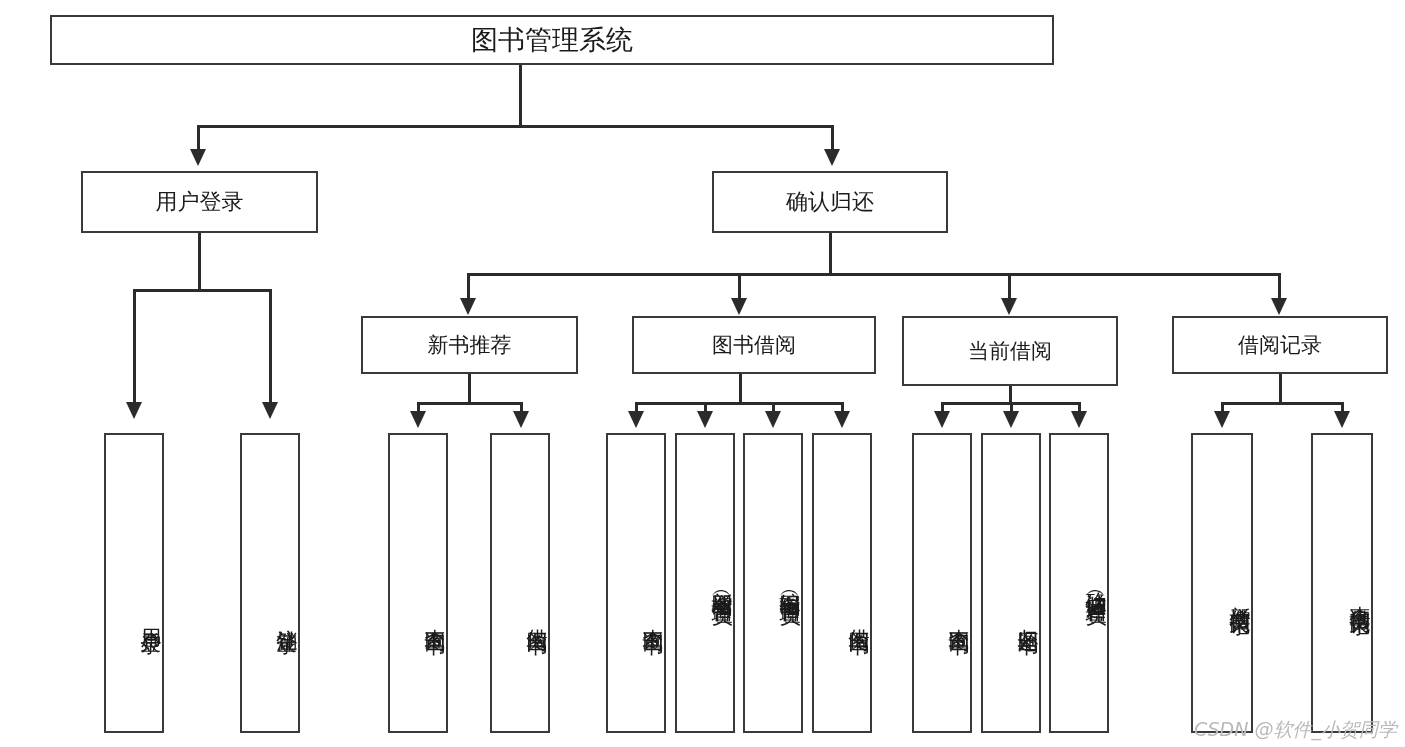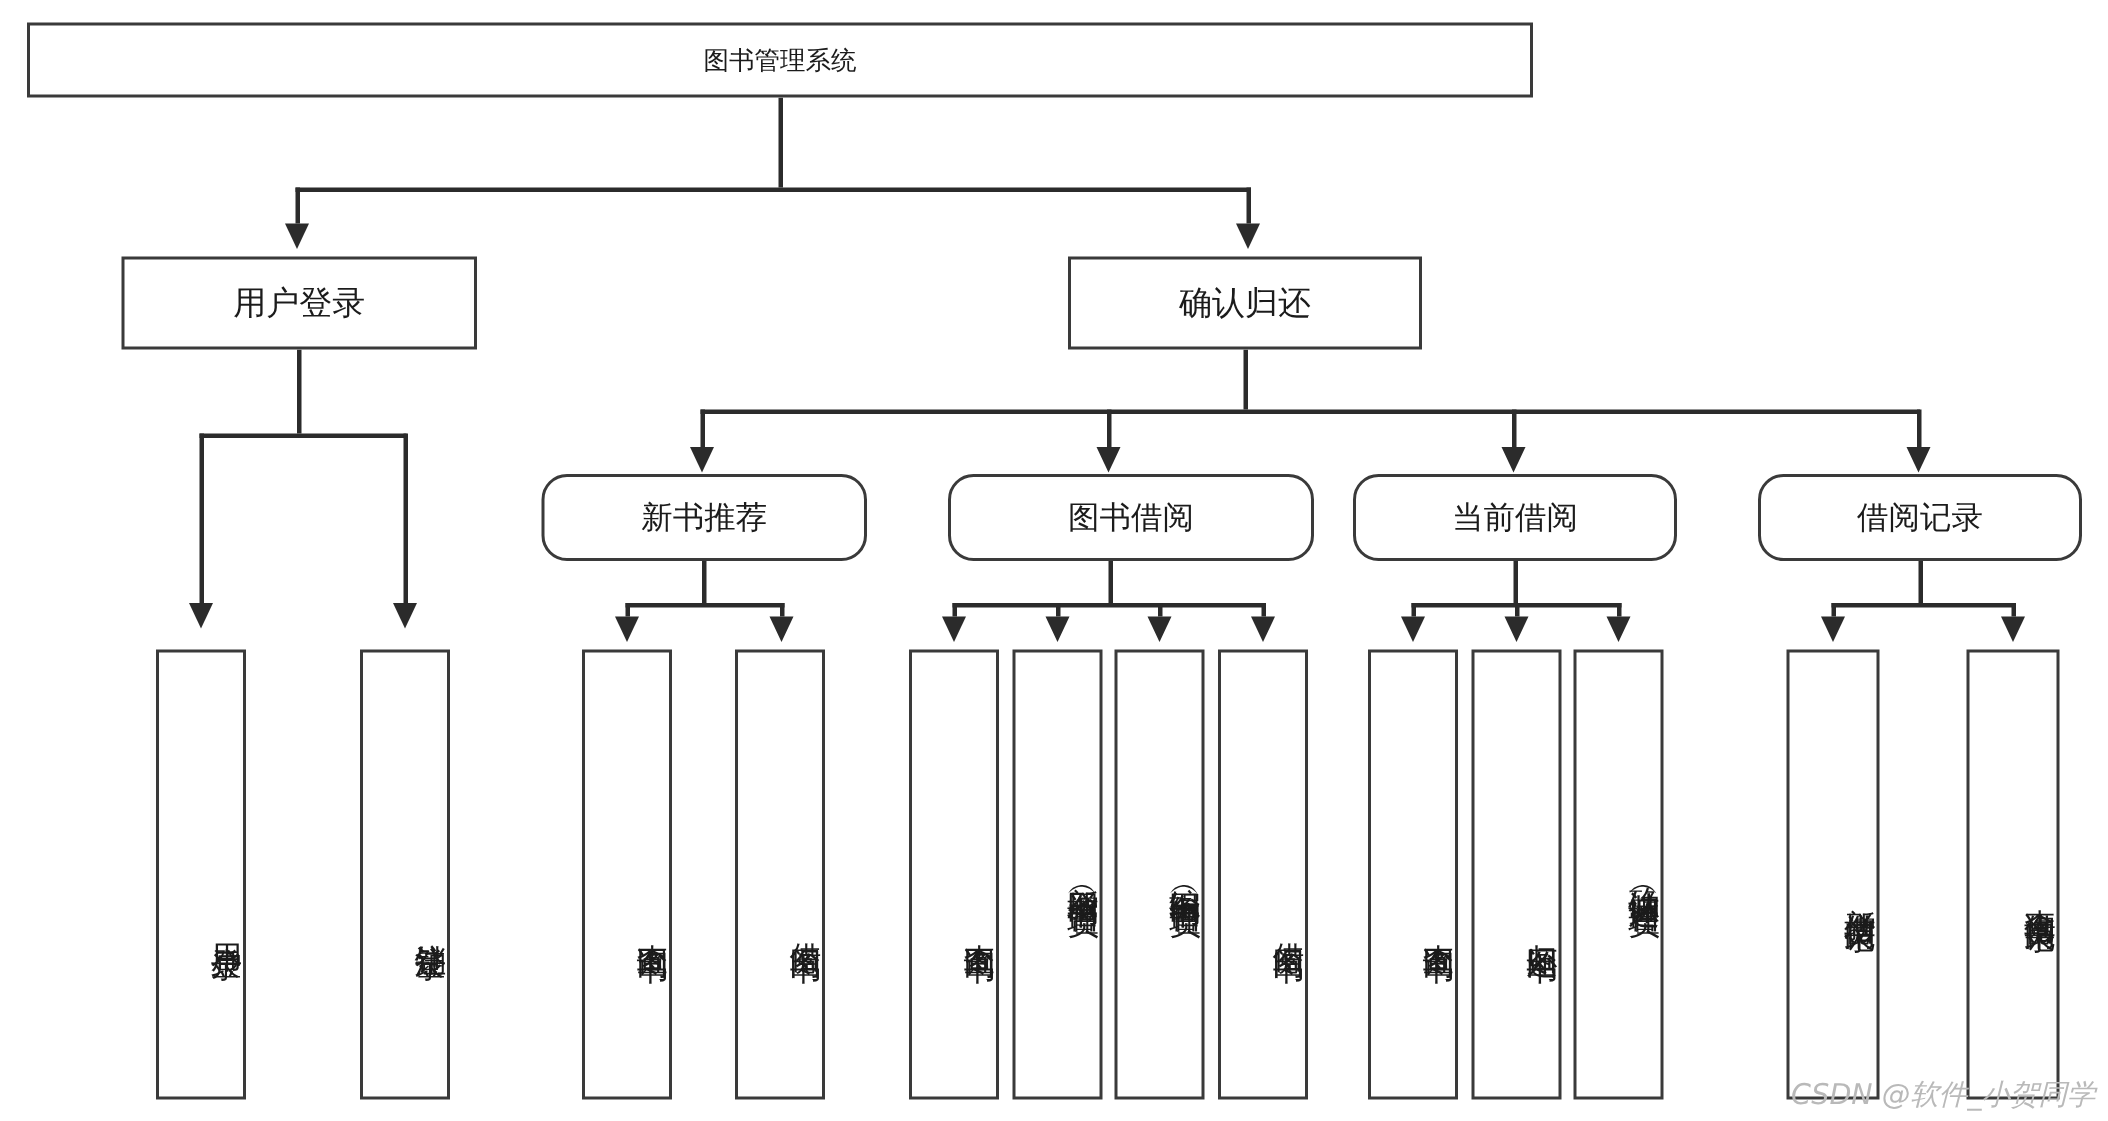--- a/index.html
+++ b/index.html
@@ -19,23 +19,23 @@
   .node {
     position: absolute;
     border: 2px solid #3a3a3a;
     background: #ffffff;
     display: flex;
     align-items: center;
     justify-content: center;
     color: #1b1b1b;
     z-index: 3;
   }
-  .node.root       { font-size: 17px; }
+  .node.root       { font-size: 27px; margin-left: 32px; }
   .node.level2     { font-size: 22px; }
-  .node.level3     { font-size: 21px; border-radius: 17px; }
+  .node.level3     { font-size: 21px; }
   .node.leaf {
     font-size: 21px;
     writing-mode: vertical-rl;
     text-orientation: upright;
     line-height: 1.12;
     letter-spacing: 2px;
     padding-top: 6px;
     padding-bottom: 6px;
     align-items: flex-start;
     justify-content: center;
@@ -102,21 +102,21 @@
   <div class="arrow" style="left:460px; top:298px;"></div>
   <div class="vline" style="left:738px; top:273px; height:25px;"></div>
   <div class="arrow" style="left:731px; top:298px;"></div>
   <div class="vline" style="left:1008px; top:273px; height:25px;"></div>
   <div class="arrow" style="left:1001px; top:298px;"></div>
   <div class="vline" style="left:1278px; top:273px; height:25px;"></div>
   <div class="arrow" style="left:1271px; top:298px;"></div>
 
   <div class="node level3" style="left:361px; top:316px; width:217px; height:58px;">新书推荐</div>
   <div class="node level3" style="left:632px; top:316px; width:244px; height:58px;">图书借阅</div>
-  <div class="node level3" style="left:902px; top:316px; width:216px; height:58px;">当前借阅</div>
+  <div class="node level3" style="left:902px; top:316px; width:216px; height:70px;">当前借阅</div>
   <div class="node level3" style="left:1172px; top:316px; width:216px; height:58px;">借阅记录</div>
 
   <div class="vline" style="left:468px; top:374px; height:28px;"></div>
   <div class="hline" style="left:417px; top:402px; width:106px;"></div>
   <div class="vline" style="left:417px; top:402px; height:9px;"></div>
   <div class="arrow" style="left:410px; top:411px;"></div>
   <div class="vline" style="left:520px; top:402px; height:9px;"></div>
   <div class="arrow" style="left:513px; top:411px;"></div>
 
   <div class="vline" style="left:739px; top:374px; height:28px;"></div>

